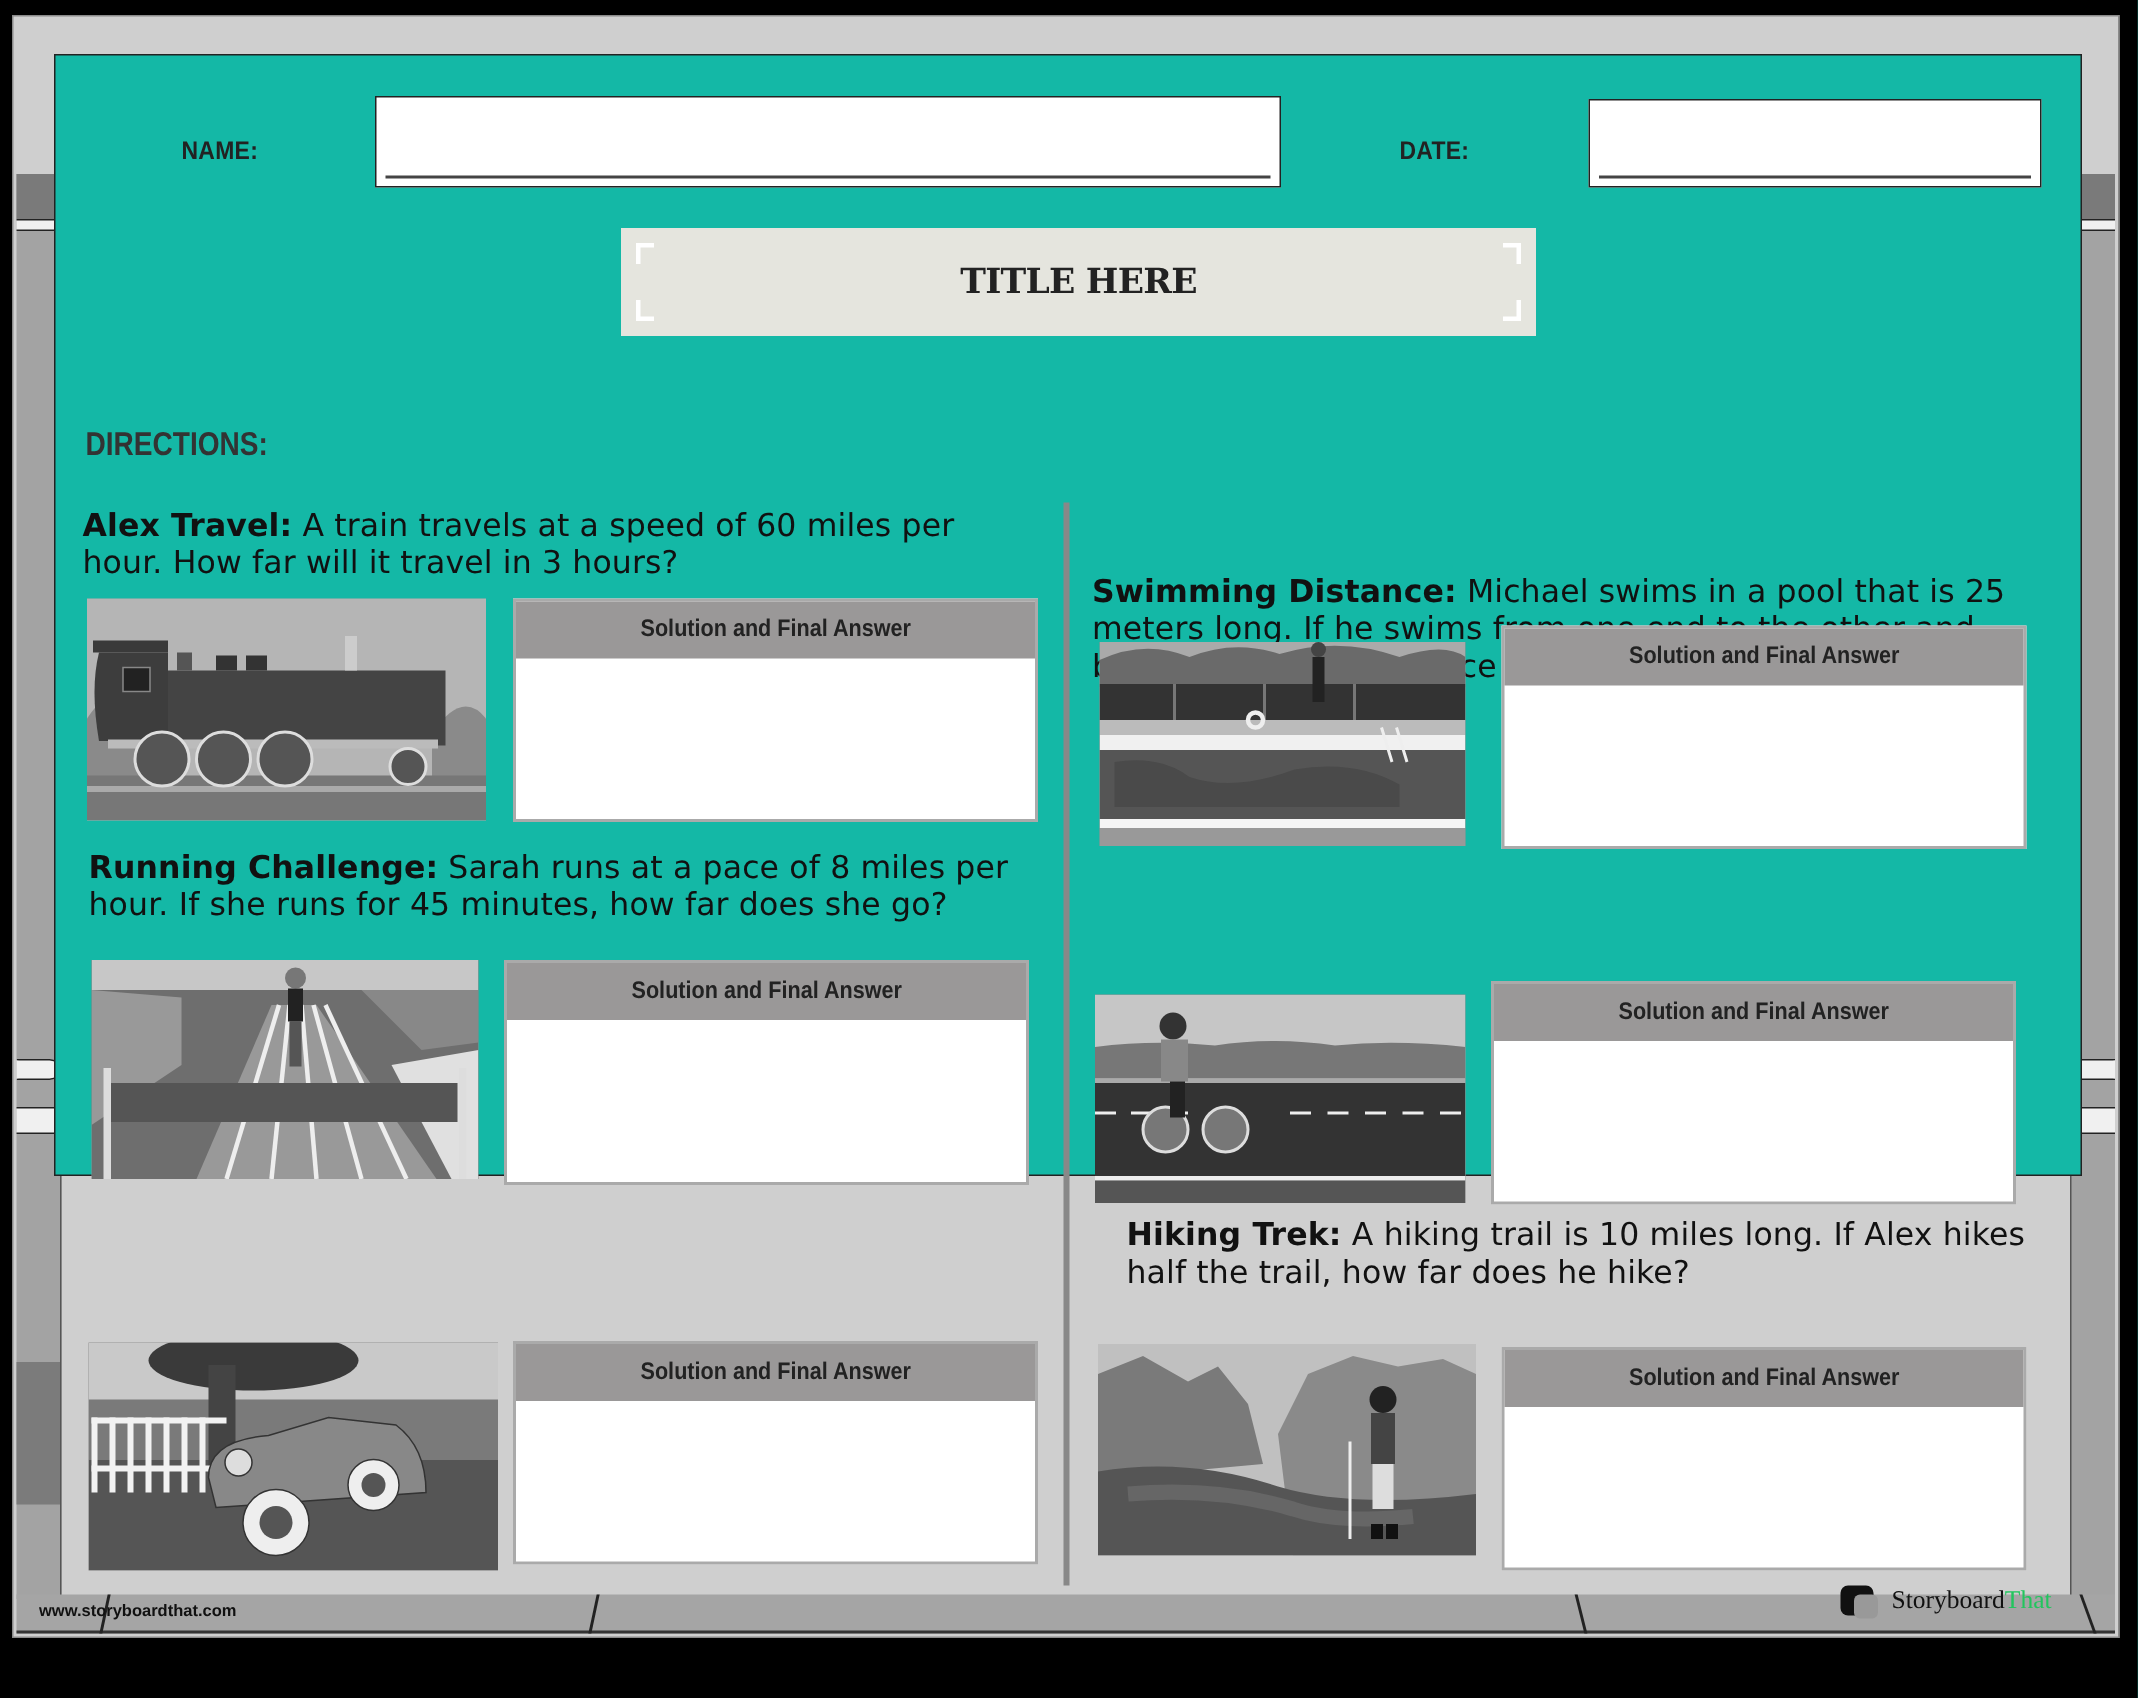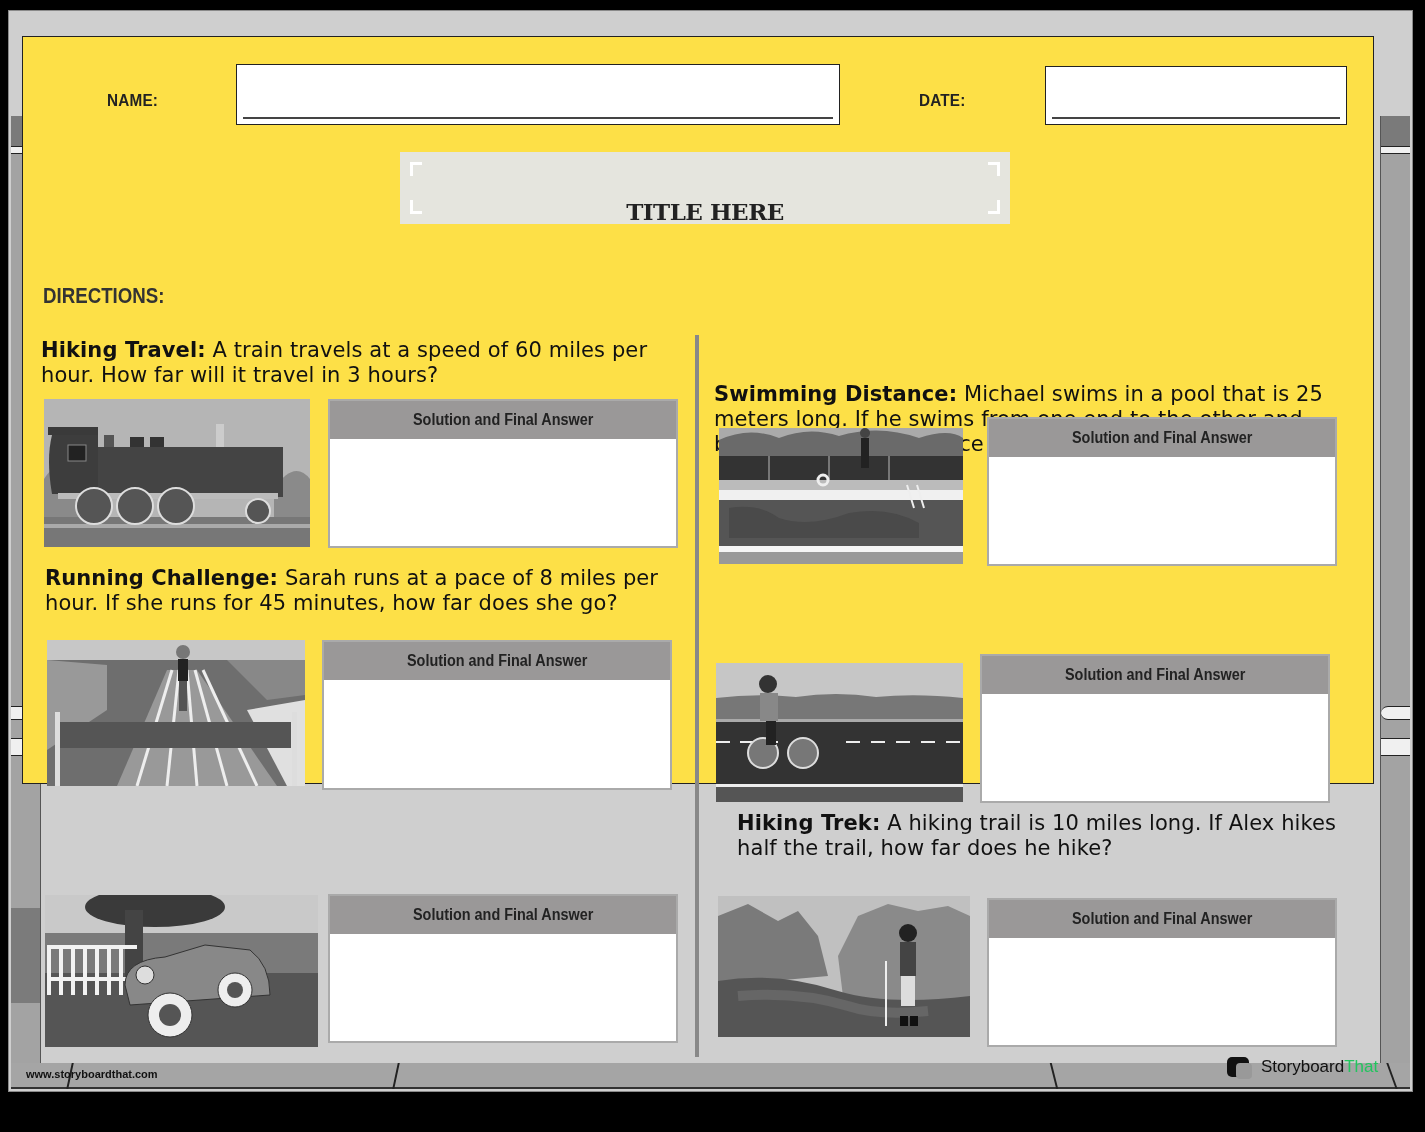--- a/index.html
+++ b/index.html
@@ -17,22 +17,22 @@
   .frame-band { position: absolute; left: 0; width: 100%; background: #7a7a7a; }
   .frame-stripe { position: absolute; left: 0; width: 100%; height: 8px; background: #f0f0f0; border-top: 1px solid #222; border-bottom: 1px solid #222; }
   .frame-bottom {
     position: absolute; left: 2px; right: 2px; bottom: 2px; height: 26px;
     background: #a5a5a5; border-bottom: 2px solid #333;
   }
   .frame-bottom .seam { position: absolute; top: 0; width: 2px; height: 26px; background: #222; transform: skewX(-12deg); }
 
   
   .paper {
-    position: absolute; left: 22px; top: 36px; width: 1352px; height: 748px;
-    background: #fde047; border: 1px solid #222;
+    position: absolute; left: 36px; top: 36px; width: 1352px; height: 748px;
+    background: #14b8a6; border: 1px solid #222;
   }
 
   .label-name, .label-date {
     position: absolute; top: 54px; font-family: "Liberation Sans", sans-serif;
     font-weight: bold; font-size: 17px; color: #222; letter-spacing: 0.2px;
     transform: scaleX(0.9); transform-origin: left;
   }
   .label-name { left: 84px; }
   .label-date { left: 896px; }
   .field-box {
@@ -48,21 +48,20 @@
   }
   .title-banner .corner { position: absolute; width: 12px; height: 14px; border-color: #fff; border-style: solid; }
   .corner.tl { left: 10px; top: 10px; border-width: 3px 0 0 3px; }
   .corner.bl { left: 10px; bottom: 10px; border-width: 0 0 3px 3px; }
   .corner.tr { right: 10px; top: 10px; border-width: 3px 3px 0 0; }
   .corner.br { right: 10px; bottom: 10px; border-width: 0 3px 3px 0; }
   .title-text {
     position: absolute; left: 0; right: 0; top: 22px; text-align: center;
     font-family: "DejaVu Serif", serif; font-weight: bold; font-size: 23px; color: #222;
     letter-spacing: -0.5px;
-    margin-top: 24px;
   }
 
   .directions {
     position: absolute; left: 20px; top: 246px; font-family: "Liberation Sans", sans-serif;
     font-weight: bold; font-size: 22px; color: #333; transform: scaleX(0.85); transform-origin: left;
   }
 
   .divider { position: absolute; left: 672px; top: 298px; width: 4px; height: 722px; background: #888; }
 
   
@@ -80,21 +79,21 @@
   }
   .answer-header span { transform: scaleX(0.9); display: inline-block; }
   .answer-body { width: 100%; height: calc(100% - 38px); }
 
   .footer-url {
     position: absolute; left: 26px; top: 1068px; font-family: "Liberation Sans", sans-serif;
     font-weight: bold; font-size: 11px; color: #111;
   }
   .footer-logo {
     position: absolute; left: 1227px; top: 1057px; display: flex; align-items: center;
-    font-family: Liberation Sans, sans-serif; font-size: 17px; color: #111;
+    font-family: Liberation Serif, serif; font-size: 17px; color: #111;
   }
   .footer-logo .bubble { width: 22px; height: 20px; background: #111; border-radius: 5px; position: relative; margin-right: 12px; }
   .footer-logo .bubble::after { content: ""; position: absolute; left: 9px; top: 6px; width: 16px; height: 16px; background: #999; border-radius: 4px; }
   .footer-logo .that { color: #22c55e; }
 </style>
 </head>
 <body>
 
 <div class="frame">
   <div class="frame-side left">
@@ -136,21 +135,21 @@
     <div class="corner tr"></div>
     <div class="corner br"></div>
     <div class="title-text">TITLE HERE</div>
   </div>
 
   <div class="directions">DIRECTIONS:</div>
 
   <div class="divider"></div>
 
   <div class="problem-text" style="left:18px;top:301px;width:640px;">
-    <b>Hiking Travel:</b><span> A train travels at a speed of 60 miles per hour. How far will it travel in 3 hours?</span>
+    <b>Alex Travel:</b><span> A train travels at a speed of 60 miles per hour. How far will it travel in 3 hours?</span>
   </div>
   <div class="scene" style="left:21px;top:362px;width:266px;height:148px;background:#a8a8a8;">
     <svg width="266" height="148" viewBox="0 0 266 148">
       <rect x="0" y="0" width="266" height="148" fill="#b5b5b5"></rect>
       <path d="M0 80 Q20 50 40 70 L40 120 L0 120Z" fill="#8a8a8a"></path>
       <path d="M230 90 Q250 60 266 80 L266 120 L230 120Z" fill="#8a8a8a"></path>
       <rect x="0" y="118" width="266" height="30" fill="#777"></rect>
       <rect x="0" y="125" width="266" height="4" fill="#aaa"></rect>
       <rect x="4" y="28" width="50" height="8" fill="#3a3a3a"></rect>
       <path d="M8 36 L54 36 L54 95 L8 95 Q2 60 8 36Z" fill="#3d3d3d"></path>

